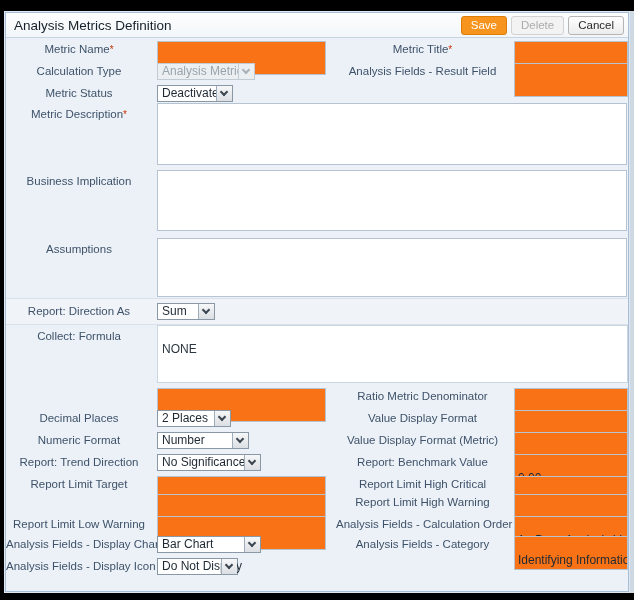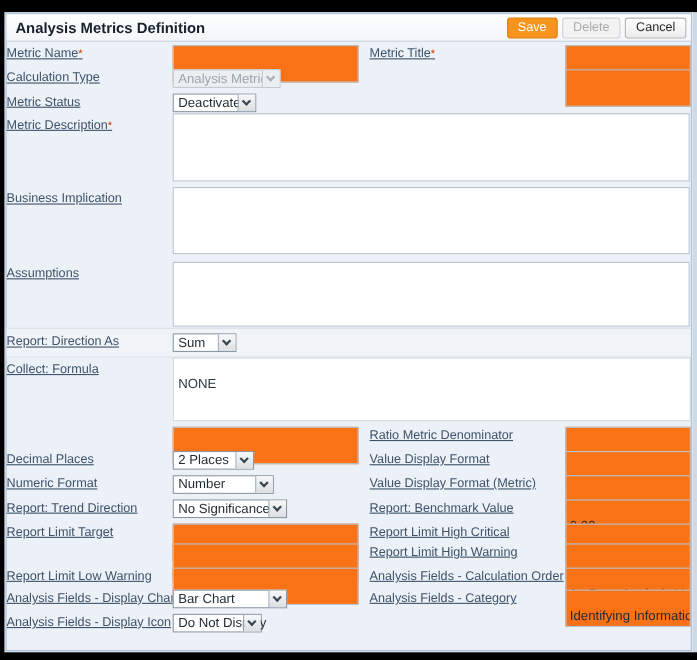--- a/index.html
+++ b/index.html
@@ -23,43 +23,42 @@
     background:#ecf1f8;
     border:1px solid #a8bed6;
   }
   .panel-header {
     position:absolute; left:0; top:0; width:622px; height:25px;
     background:linear-gradient(#fdfefe,#f3f6f9);
     border-bottom:1px solid #c6d4e2;
   }
   .panel-title {
     position:absolute; left:8px; top:0; line-height:25px;
-    font-size:13.5px; font-weight:bold; color:#16212b;
+    font-size:13.5px; font-weight:normal; color:#16212b;
   }
   .header-buttons {
     position:absolute; right:4px; top:3px; display:flex; gap:4px;
   }
   .btn {
     height:19px; line-height:17px; padding:0 9px;
     font-size:11.5px; font-family:"Liberation Sans",sans-serif;
     border:1px solid #b5b5b5; border-radius:3px;
     background:linear-gradient(#ffffff,#ececec); color:#2a2a2a;
     cursor:pointer;
   }
   .btn-save {
     background:#f7941e; border-color:#de7d06; color:#fff;
   }
   .btn-delete {
     background:#f3f3f3; color:#ababab; border-color:#d2d2d2;
   }
   .lbl {
     position:absolute; height:17px; line-height:17px;
-    font-size:11.5px; color:#3e5269; text-align:left;
+    font-size:11.5px; color:#3e5269; text-align:center;
     white-space:nowrap;
-    text-decoration:underline;
   }
   .req { color:#cc3300; font-size:10px; vertical-align:top; }
   .tb {
     position:absolute; height:17px; line-height:15px;
     background:#f97316; border:1px solid #b6c3d0;
     font-size:12px; color:#1f2933; padding:16px 3px;
     white-space:nowrap; overflow:hidden;
   }
   .ta {
     position:absolute; background:#fff; border:1px solid #b6c3d0;
@@ -118,20 +117,21 @@
   <div class="lbl" style="left:330px;top:28px;width:173px"><span>Metric Title</span><span class="req">*</span></div>
   <div class="tb" style="left:508px;top:28px;width:114px"></div>
 
   <div class="lbl" style="left:0;top:50px;width:146px">Calculation Type</div>
   <div class="sel sel-disabled" style="left:151px;top:50px;width:98px">
     <span class="txt">Analysis Metrics</span>
     <span class="arrow">
         <span class="chev"></span>
       </span>
   </div>
+  <div class="lbl" style="left:330px;top:50px;width:173px">Analysis Fields - Result Field</div>
   <div class="tb" style="left:508px;top:50px;width:114px"></div>
 
   <div class="lbl" style="left:0;top:72px;width:146px">Metric Status</div>
   <div class="sel" style="left:151px;top:72px;width:76px">
     <span class="txt">Deactivated</span>
     <span class="arrow">
         <span class="chev"></span>
       </span>
   </div>
 

